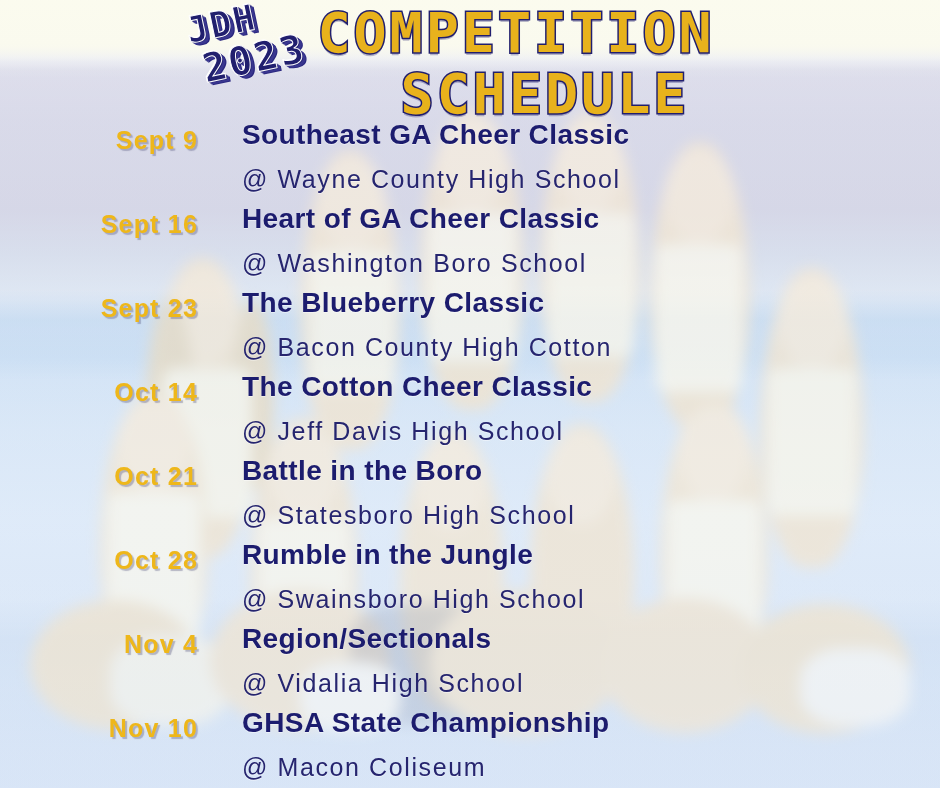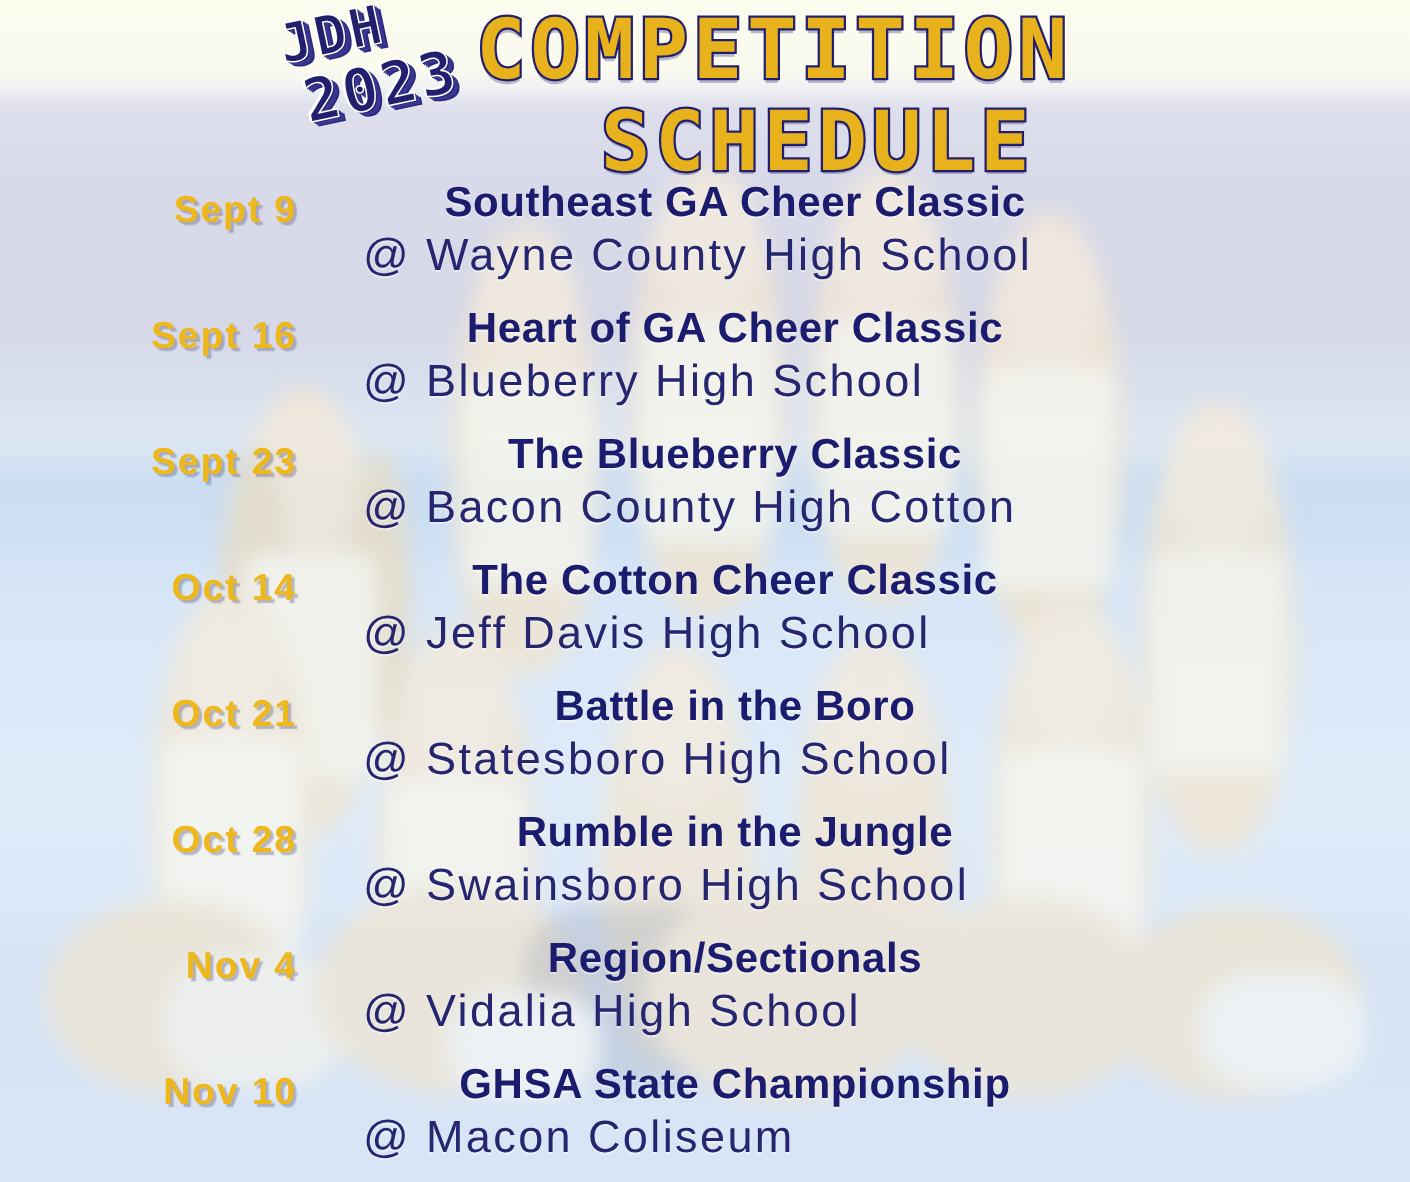--- a/index.html
+++ b/index.html
@@ -95,25 +95,24 @@
     text-align:right;
     font-size:25px;font-weight:bold;letter-spacing:1.2px;
     color:#eeb71a;
     text-shadow:2px 2px 1px rgba(90,90,130,.40);
   }
   .info{position:absolute;left:242px;top:6px;right:10px;}
   .event{
     font-size:28px;font-weight:bold;letter-spacing:.4px;
     color:#1c1c6e;line-height:1.18;
     text-shadow:0 1px 0 rgba(255,255,255,.45);
-    text-align:center;
   }
   .venue{
-    font-size:30px;font-weight:400;letter-spacing:1.6px;
-    color:#26256f;line-height:1.2;margin-top:2px;
+    font-size:25px;font-weight:400;letter-spacing:1.6px;
+    color:#26256f;line-height:1.2;margin-top:13px;
     text-shadow:0 1px 0 rgba(255,255,255,.45);
   }
 </style>
 </head>
 <body>
 
 <div id="poster">
 
   <div class="bg-layer bg-base"></div>
   <div class="bg-layer bg-bands"></div>
@@ -196,21 +195,21 @@
       <div class="info">
         <div class="event">Southeast GA Cheer Classic</div>
         <div class="venue">@ Wayne County High School</div>
       </div>
     </div>
 
     <div class="row">
       <div class="date">Sept 16</div>
       <div class="info">
         <div class="event">Heart of GA Cheer Classic</div>
-        <div class="venue">@ Blueberry High School</div>
+        <div class="venue">@ Washington Boro School</div>
       </div>
     </div>
 
     <div class="row">
       <div class="date">Sept 23</div>
       <div class="info">
         <div class="event">The Blueberry Classic</div>
         <div class="venue">@ Bacon County High Cotton</div>
       </div>
     </div>

